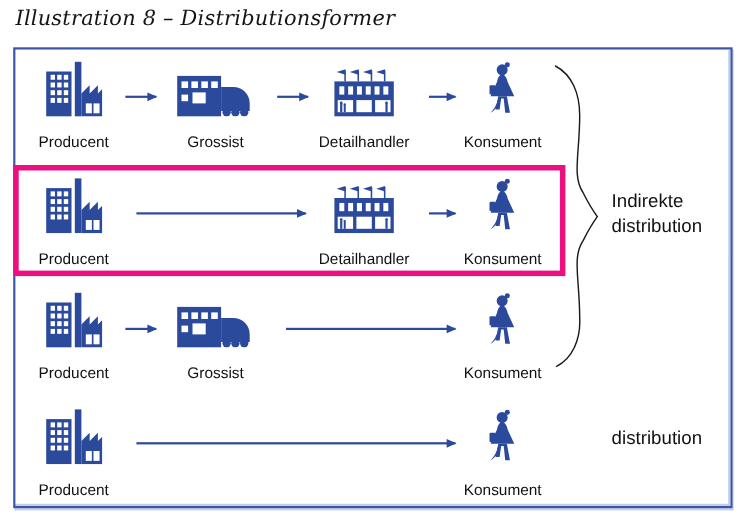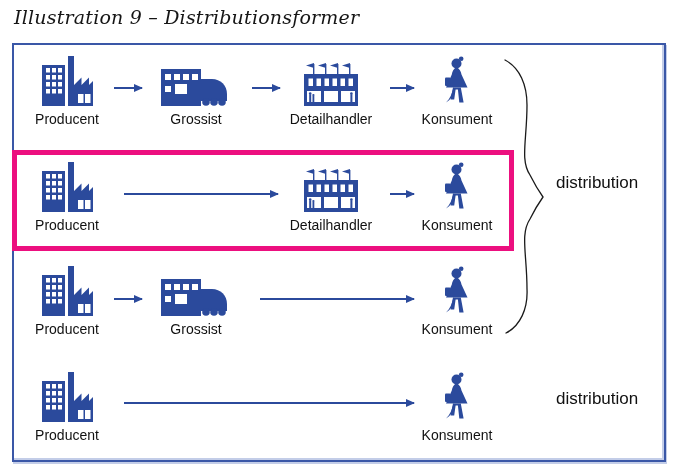--- a/index.html
+++ b/index.html
@@ -13,21 +13,21 @@
     font-size:19px;color:#151515;white-space:nowrap;letter-spacing:.2px;
   }
   .frame{
     position:absolute;left:12px;top:43px;width:654px;height:419px;
     border:2px solid #3a57a7;box-sizing:border-box;background:#fff;
     box-shadow:inset -2px -2px 0 #c3cde8, 1px 2px 0 #c3cde8;
     z-index:1;
   }
   .node{
     position:absolute;display:flex;flex-direction:column;align-items:center;
-    gap:6px;z-index:4;
+    gap:16px;z-index:4;
   }
   .node .lbl{font-size:14px;color:#111;white-space:nowrap;line-height:15px;}
   .icon{color:#2b4a9c;display:block;}
   .arrow{
     position:absolute;height:0;border-top:2px solid #2b4a9c;z-index:4;
   }
   .arrow::after{
     content:'';position:absolute;right:-1px;top:-5.5px;width:0;height:0;
     border-left:9px solid #2b4a9c;border-top:4.5px solid transparent;
     border-bottom:4.5px solid transparent;
@@ -129,31 +129,32 @@
           <circle cx="21.2" cy="2.8" r="2.3"></circle>
           <path d="M16.5 11 C13.5 12.5 12.3 15.5 11.8 18.5 L6 31.5 H27.5 L21.5 18.5 C21 15.5 19.5 12.5 16.5 11 Z"></path>
           <rect x="5" y="21.5" width="5.5" height="8.5" rx="1"></rect>
           <path d="M13 31.5 L10.5 43.5 H14.2 L15.6 33.5 H17.9 L19.3 46.5 H23.6 L20.8 31.5 Z"></path>
           <path d="M13.5 31.5 C12 38 10 42.5 6 46.5 C10.5 44 13.6 39.5 15.2 33.5 Z"></path>
         </g>
       </symbol>
     </defs>
   </svg>
 
-  <div class="fig-title">Illustration 9 – Distributionsformer</div>
+  <div class="fig-title">Illustration 8 – Distributionsformer</div>
 
   <div class="frame"></div>
 
   <div class="highlight"></div>
 
   <svg class="brace" width="52" height="284" viewBox="0 0 52 284">
     <path d="M7 6 C22 14 29 31 29 51 C29 86 22 106 32 121 C37 131 40 136 45 143 C40 150 37 155 32 165 C22 180 29 200 29 235 C30 255 22 272 8 279" fill="none" stroke="#1a1a1a" stroke-width="1.3" stroke-linecap="round"></path>
   </svg>
 
   <div class="grp grp-indirect">
+    <div>Indirekte</div>
     <div>distribution</div>
   </div>
   <div class="grp grp-direct">
     <div>distribution</div>
   </div>
 
   <div class="node" style="left:22px;top:56px;width:90px">
     <svg class="icon" width="52" height="50">
         <use href="#sym-factory"></use>
       </svg>

